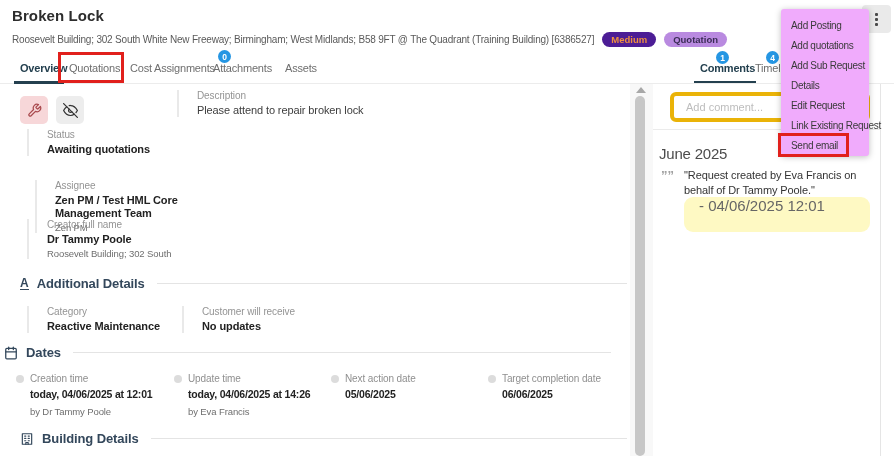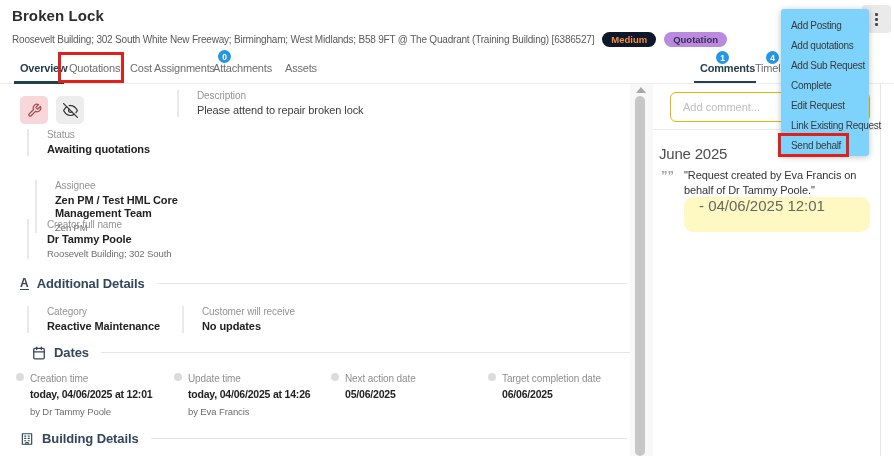--- a/index.html
+++ b/index.html
@@ -4,21 +4,21 @@
 <style>
   * { margin:0; padding:0; box-sizing:border-box; }
   html,body { width:894px; height:456px; background:#fff; font-family:"Liberation Sans", sans-serif; overflow:hidden; position:relative; }
   .abs { position:absolute; }
 
   
   .page-title { left:12px; top:7px; font-size:15px; font-weight:700; color:#2d2d2d; letter-spacing:.1px; }
   .subtitle-row { left:12px; top:32px; display:flex; align-items:center; gap:8px; }
   .subtitle { font-size:10px; letter-spacing:-.2px; color:#5a5a5a; }
   .badge-pill { font-size:9.5px; padding:2px 9px; border-radius:9px; font-weight:700; white-space:nowrap; }
-  .badge-medium { background:#0f172a; color:#ef8f3f; }
+  .badge-medium { background:#4c1d95; color:#ef8f3f; }
   .badge-quotation { background:#b98ae0; color:#3a2c55; }
 
   
   .tabbar { left:0; top:56px; width:894px; height:28px; border-bottom:1px solid #ececec; background:#fff; }
   .tab { position:absolute; top:6px; font-size:11px; color:#6e6e6e; letter-spacing:-.2px; white-space:nowrap; cursor:pointer; }
   .tab.active { color:#24404f; font-weight:700; }
   .tab-underline { position:absolute; height:2.5px; background:#24404f; }
   .count-badge { position:absolute; width:13px; height:13px; border-radius:50%; background:#2596e3; color:#fff; font-size:8.5px; font-weight:700; display:flex; align-items:center; justify-content:center; z-index:5; }
 
   
@@ -32,43 +32,43 @@
   .field .fvalue { font-size:11px; font-weight:700; color:#222; letter-spacing:-.1px; line-height:13px; }
   .field .fvalue.normal { font-weight:400; color:#3d3d3d; }
   .field .fsub { font-size:9.5px; color:#6e6e6e; letter-spacing:-.1px; margin-top:2px; }
 
   .sec-head { position:absolute; display:flex; align-items:center; width:607px; color:#33475b; }
   .sec-head .sec-title { font-size:13px; font-weight:700; letter-spacing:-.1px; margin-left:8px; white-space:nowrap; }
   .sec-line { flex:1; height:1px; background:#e4e4e4; margin-left:12px; }
   .a-icon { font-size:12px; font-weight:700; border-bottom:1.5px solid #33475b; line-height:12px; }
 
   .date-col { position:absolute; }
-  .date-label-row { display:flex; }
+  .date-label-row { display:flex; align-items:center; }
   .dot { width:8px; height:8px; border-radius:50%; background:#dcdcdc; margin-right:6px; }
   .dlabel { font-size:10px; color:#8f8f8f; letter-spacing:-.1px; }
   .dvalue { font-size:10.5px; font-weight:700; color:#222; letter-spacing:-.2px; margin:4px 0 6px 14px; white-space:nowrap; }
   .dsub { font-size:9.5px; color:#6e6e6e; letter-spacing:-.1px; margin:2px 0 0 14px; }
 
   
   .scroll-gutter { left:630px; top:84px; width:23px; height:372px; background:#f8f8f8; }
   .scroll-arrow { left:636px; top:87px; width:0; height:0; border-left:5px solid transparent; border-right:5px solid transparent; border-bottom:6px solid #a8a8a8; }
   .scroll-thumb { left:635px; top:96px; width:10px; height:360px; background:#c7c7c7; border-radius:5px; cursor:pointer; }
 
   
   .right-border { left:880px; top:84px; width:1px; height:372px; background:#e5e5e5; }
-  .comment-input { left:670px; top:92px; width:200px; height:30px; border:1px solid #eab308; border-radius:6px; padding:0 12px; font-size:11px; color:#333; font-family:"Liberation Sans",sans-serif; outline:none; }
+  .comment-input { left:670px; top:92px; width:200px; height:30px; border:4px solid #eab308; border-radius:6px; padding:0 12px; font-size:11px; color:#333; font-family:"Liberation Sans",sans-serif; outline:none; }
   .comment-input::placeholder { color:#bdbdbd; }
   .rp-divider { left:653px; top:129px; width:228px; height:1px; background:#ebebeb; }
   .month-header { left:659px; top:145px; font-size:15px; color:#4c4c4c; letter-spacing:-.2px; }
   .quote-glyph { left:661px; top:168px; font-size:13px; font-weight:700; color:#a0a0a0; }
   .quote-text { left:684px; top:168px; width:192px; font-size:11px; color:#333; line-height:15px; letter-spacing:-.1px; }
   .quote-pill { left:684px; top:197px; width:186px; height:35px; background:#fef9c3; border-radius:9px; font-size:15px; color:#666; line-height:17px; padding-left:15px; }
 
   
-  .dropdown { left:781px; top:9px; width:88px; height:147px; background:#7dd3fc; border-radius:3px; box-shadow:0 1px 6px rgba(0,0,0,.25); z-index:60; padding-top:7px; }
+  .dropdown { left:781px; top:9px; width:88px; height:147px; background:#f0abfc; border-radius:3px; box-shadow:0 1px 6px rgba(0,0,0,.25); z-index:60; padding-top:7px; }
   .menu-item { height:20px; line-height:20px; padding-left:10px; font-size:10px; letter-spacing:-.3px; color:#3a3a3a; white-space:nowrap; cursor:pointer; }
 
   
   .kebab-btn { left:862px; top:5px; width:29px; height:28px; background:#eaeaea; border-radius:4px; display:flex; flex-direction:column; align-items:center; justify-content:center; gap:2px; cursor:pointer; z-index:40; }
   .kebab-btn i { width:3px; height:3px; background:#4a4a4a; border-radius:1px; display:block; }
 
   
   .annot { border:3px solid #e1201c; z-index:100; pointer-events:none; }
   .annot-quotations { left:58px; top:52px; width:66px; height:31px; }
   .annot-send-email { left:778px; top:133px; width:71px; height:24px; }
@@ -147,21 +147,21 @@
   </div>
   <div class="field" style="left:182px; top:222px;">
     <div class="flabel">Customer will receive</div>
     <div class="fvalue">No updates</div>
   </div>
   <div class="field" style="left:27px; top:222px;">
     <div class="flabel">Category</div>
     <div class="fvalue">Reactive Maintenance</div>
   </div>
 
-  <div class="sec-head" style="left:32px; top:261px;">
+  <div class="sec-head" style="left:4px; top:261px;">
     <span>
       <svg class="icn" width="14" height="14" viewBox="0 0 24 24" fill="none" stroke="currentColor" stroke-width="2.2" stroke-linecap="round" stroke-linejoin="round">
           <rect x="3" y="4" width="18" height="18" rx="2"></rect>
           <line x1="16" y1="2" x2="16" y2="6"></line>
           <line x1="8" y1="2" x2="8" y2="6"></line>
           <line x1="3" y1="10" x2="21" y2="10"></line>
         </svg>
     </span>
     <span class="sec-title">Dates</span>
     <span class="sec-line"></span>
@@ -227,20 +227,20 @@
       <i></i>
       <i></i>
       <i></i>
     </span>
 </div>
 
 <div class="abs dropdown">
   <div class="menu-item">Add Posting</div>
   <div class="menu-item">Add quotations</div>
   <div class="menu-item">Add Sub Request</div>
-  <div class="menu-item">Complete</div>
+  <div class="menu-item">Details</div>
   <div class="menu-item">Edit Request</div>
   <div class="menu-item">Link Existing Request</div>
-  <div class="menu-item">Send behalf</div>
+  <div class="menu-item">Send email</div>
 </div>
 
 <div class="abs annot annot-quotations"></div>
 <div class="abs annot annot-send-email"></div>
 
 </body></html>

